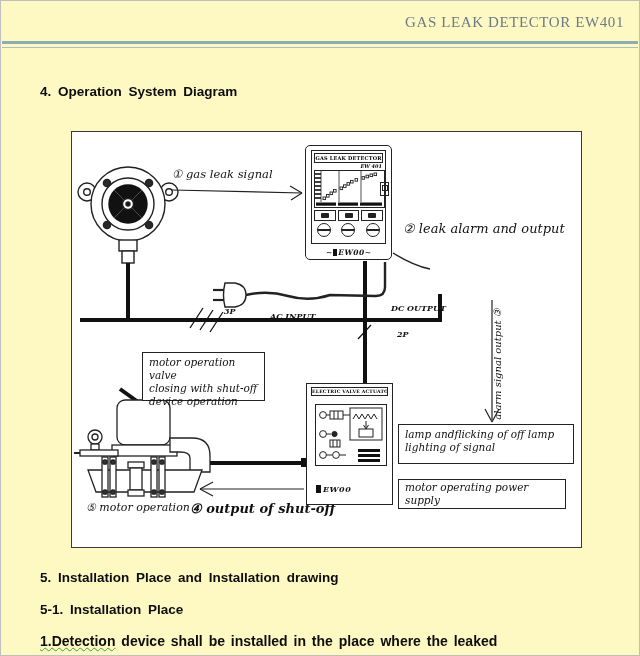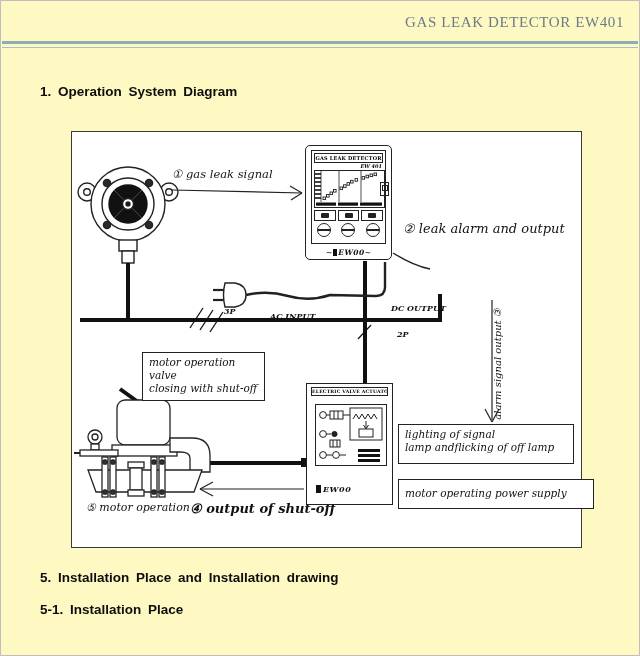--- a/index.html
+++ b/index.html
@@ -27,21 +27,21 @@
   .wirelbl{position:absolute;font-family:"DejaVu Serif",serif;font-style:italic;font-weight:bold;font-size:8px;color:#111;white-space:nowrap;margin-left:22px;}
   .lbl3p{left:130px;top:174px;}
   .lblac{left:176px;top:179px;}
   .lbldc{left:297px;top:171px;}
   .lbl2p{left:303px;top:197px;}
   .tbox{position:absolute;border:1.2px solid #222;background:#fff;
         font-family:"DejaVu Serif",serif;font-style:italic;color:#111;line-height:1.25;padding:3px 6px;box-sizing:border-box;}
   .sigbox{left:359px;top:118px;width:144px;height:44px;font-size:10px;border-radius:5px;}
   .valvebox{left:70px;top:220px;width:123px;height:49px;font-size:10.5px;}
   .lightbox{left:326px;top:292px;width:176px;height:40px;font-size:10.5px;}
-  .powerbox{left:326px;top:347px;width:196px;height:30px;font-size:10.5px;display:flex;align-items:center;}
+  .powerbox{left:326px;top:347px;width:168px;height:30px;font-size:10.5px;display:flex;align-items:center;}
   
   .ctrl{position:absolute;left:233px;top:13px;width:87px;height:115px;border:1.5px solid #222;border-radius:5px;background:#fff;box-sizing:border-box;}
   .ctrl-inner{position:absolute;left:5px;right:5px;top:4px;height:92px;border:1px solid #222;}
   .ctrl-title{margin:2px 2px 0;border:1px solid #222;font-family:"DejaVu Serif",serif;font-weight:bold;
               font-size:5px;text-align:center;padding:1px 0;letter-spacing:.2px;white-space:nowrap;overflow:hidden;}
   .ctrl-model{font-family:"DejaVu Serif",serif;font-weight:bold;font-style:italic;font-size:5px;text-align:right;padding:0 3px;}
   .ctrl-display{margin:1px 2px 0;height:38px;position:relative;}
   .ctrl-btns{display:flex;gap:2px;margin:2px 2px 0;}
   .ctrl-btn{flex:1;height:9px;border:1px solid #222;display:flex;align-items:center;justify-content:center;}
   .ctrl-btn span{display:block;width:8px;height:5px;background:#222;border-radius:1px;}
@@ -65,21 +65,21 @@
   .act-brand .ital{font-style:italic;letter-spacing:.5px;}
 </style>
 </head>
 <body>
 
 <div class="page">
 
   <div class="hdr-title">GAS LEAK DETECTOR EW401</div>
   <div class="hdr-rule"></div>
 
-  <div class="h4">1. Operation System Diagram</div>
+  <div class="h4">4. Operation System Diagram</div>
 
   <div class="diagram">
 
     <svg class="base" width="509" height="415" viewBox="0 0 509 415">
 
       <g stroke="#222" fill="none" stroke-width="1.4">
         <circle cx="15" cy="60" r="9"></circle>
           <circle cx="15" cy="60" r="3.3"></circle>
         <circle cx="97" cy="60" r="9"></circle>
           <circle cx="97" cy="60" r="3.3"></circle>
@@ -239,24 +239,25 @@
       </div>
       <div class="ctrl-ind">
           <i></i>
         </div>
       <div class="ctrl-brand"><span>∼</span><span class="sq"></span><span class="ital">EW00</span><span>∼</span></div>
     </div>
 
     <div class="tbox valvebox">
       <div>motor operation valve</div>
       <div>closing with shut-off</div>
+      <div>device operation</div>
     </div>
     <div class="tbox lightbox">
+      <div>lamp andflicking of off lamp</div>
       <div>lighting of signal</div>
-      <div>lamp andflicking of off lamp</div>
     </div>
     <div class="tbox powerbox">
       <div>motor operating power supply</div>
     </div>
 
     <div class="actuator">
       <div class="act-title">ELECTRIC VALVE ACTUATOR</div>
       <div class="act-circ">
         <svg width="70" height="60" viewBox="0 0 70 60">
           <g fill="none" stroke="#222" stroke-width="1">
@@ -287,14 +288,15 @@
           </g>
         </svg>
       </div>
       <div class="act-brand"><span class="sq"></span><span class="ital">EW00</span></div>
     </div>
 
   </div>
 
   <div class="h5">5. Installation Place and Installation drawing</div>
   <div class="h51">5-1. Installation Place</div>
+  <div class="bodyline"><span class="flagged">1.Detection</span><span> device shall be installed in the place where the leaked</span></div>
 
 </div>
 
 </body></html>

